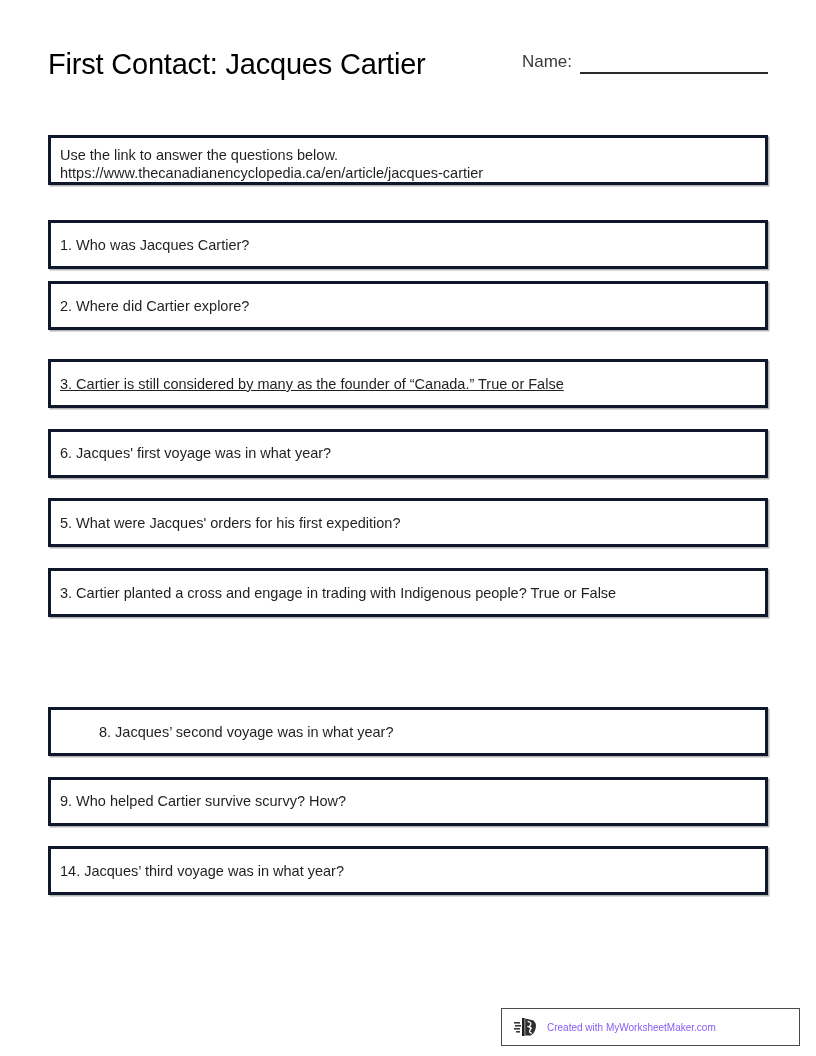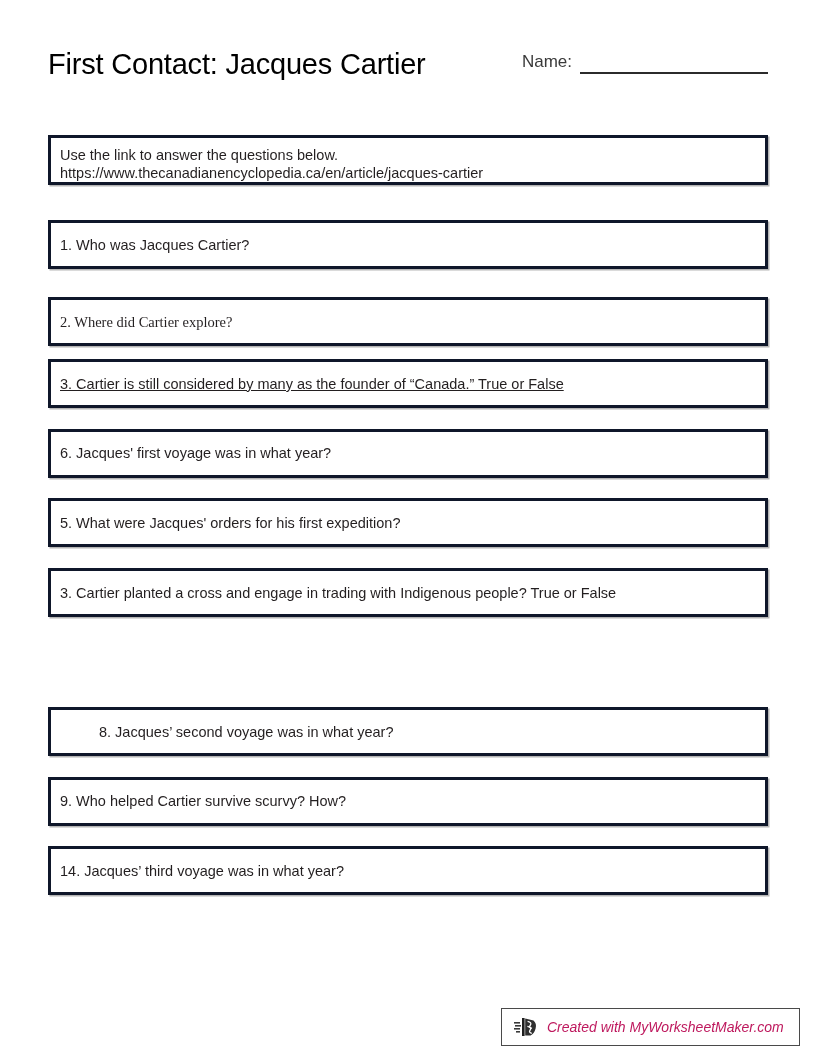--- a/index.html
+++ b/index.html
@@ -103,24 +103,23 @@
     height: 38px;
     box-sizing: border-box;
     border: 1px solid #4a4a4a;
     background: #ffffff;
     display: flex;
     align-items: center;
     padding-left: 12px;
     gap: 9px;
   }
   #footer-badge .badge-text {
-    font-size: 14px;
-    color: #be185d;
+    font-size: 10px;
+    color: #8b5cf6;
     white-space: nowrap;
-    font-style: italic;
   }
   .badge-logo {
     width: 24px;
     height: 22px;
     flex: 0 0 auto;
     display: block;
   }
 </style>
 </head>
 <body>
@@ -137,21 +136,21 @@
   </div>
 
   <div class="field-box" id="instruction-box">
     <span class="field-text">Use the link to answer the questions below.</span>
     <span class="field-text">https://www.thecanadianencyclopedia.ca/en/article/jacques-cartier</span>
   </div>
 
   <div class="field-box question-box" style="top: 220px;">
     <span class="field-text">1. Who was Jacques Cartier?</span>
   </div>
-  <div class="field-box question-box" style="top: 297px; font-family: Liberation Serif, serif;">
+  <div class="field-box question-box" style="top: 281px;">
     <span class="field-text">2. Where did Cartier explore?</span>
   </div>
   <div class="field-box question-box" style="top: 359.2px; text-decoration: underline;">
     <span class="field-text">3. Cartier is still considered by many as the founder of “Canada.” True or False</span>
   </div>
   <div class="field-box question-box" style="top: 428.8px;">
     <span class="field-text">6. Jacques' first voyage was in what year?</span>
   </div>
   <div class="field-box question-box" style="top: 498.4px;">
     <span class="field-text">5. What were Jacques' orders for his first expedition?</span>

